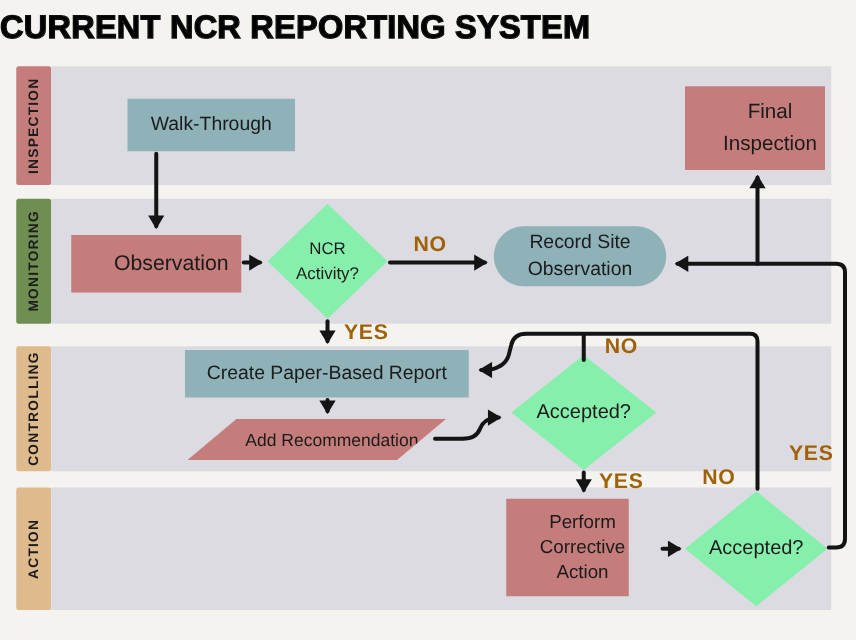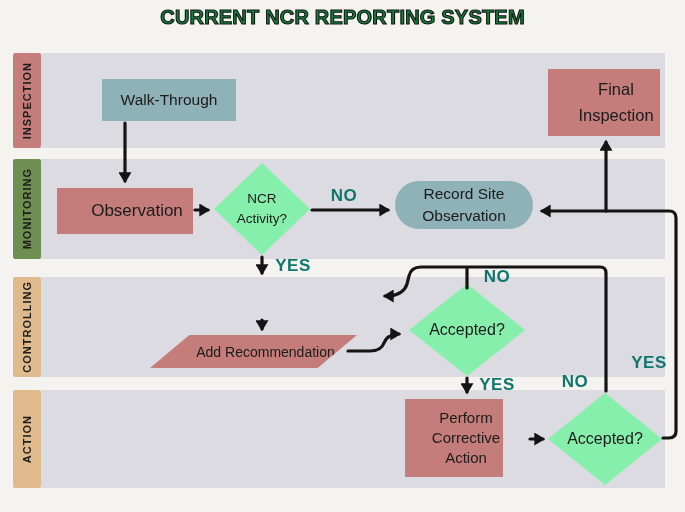--- a/index.html
+++ b/index.html
@@ -3,22 +3,22 @@
 <meta charset="utf-8">
 <style>
   * { margin:0; padding:0; box-sizing:border-box; }
   html,body { font-family:"Liberation Sans", sans-serif; }
   .canvas {
     position:relative; width:685px; height:512px;
     background:#f4f3ef; overflow:hidden;
   }
   .title {
     position:absolute; left:0; top:6px; width:685px;
-    text-align:center; font-size:20px; font-weight:900;
-    color:#15803d; letter-spacing:0.2px;
+    text-align:left; font-size:26px; font-weight:900;
+    color:#000000; letter-spacing:0.2px;
     -webkit-text-stroke:1.1px #111;
   }
   
   .lane { position:absolute; left:13px; width:652px; display:flex; }
   .lane-tab {
     width:28px; flex:0 0 28px; border-radius:2px;
     display:flex; align-items:center; justify-content:center;
   }
   .lane-tab span {
     writing-mode:vertical-rl; transform:rotate(180deg);
@@ -53,21 +53,21 @@
   .n-create { left:148px; top:280px; width:227px; height:38px; font-size:15.5px; }
   .n-addrec { left:150px; top:335px; width:207px; height:33px; font-size:14px; }
   .n-acc1   { left:409px; top:284px; width:116px; height:92px; font-size:16px; }
   .n-perform{ left:405px; top:399px; width:98px; height:78px; font-size:15px; line-height:1.35; }
   .n-acc2   { left:548px; top:393px; width:114px; height:92px; font-size:16px; }
   
   .arrows { position:absolute; left:0; top:0; z-index:4; pointer-events:none; }
   
   .edge-label {
     position:absolute; z-index:6; transform:translate(-50%,-50%);
-    font-size:17px; font-weight:700; color:#0f766e; letter-spacing:0.5px;
+    font-size:17px; font-weight:700; color:#a16207; letter-spacing:0.5px;
     white-space:nowrap;
   }
   .l-ncr-no     { left:344px; top:196px; }
   .l-ncr-yes    { left:293px; top:266px; }
   .l-review-no  { left:497px; top:277px; }
   .l-review-yes { left:497px; top:385px; }
   .l-action-no  { left:575px; top:382px; }
   .l-action-yes { left:649px; top:363px; }
 </style>
 </head>
@@ -103,20 +103,21 @@
   </div>
 
   <div class="node fill-teal n-walk">Walk-Through</div>
   <div class="node fill-pink n-obs">Observation</div>
   <div class="node fill-green diamond n-ncr">NCR
 Activity?</div>
   <div class="node fill-teal stadium n-record">Record Site
 Observation</div>
   <div class="node fill-pink n-final">Final
 Inspection</div>
+  <div class="node fill-teal n-create">Create Paper-Based Report</div>
   <div class="node fill-pink parallelogram n-addrec">Add Recommendation</div>
   <div class="node fill-green diamond n-acc1">Accepted?</div>
   <div class="node fill-pink n-perform">Perform
 Corrective
 Action</div>
   <div class="node fill-green diamond n-acc2">Accepted?</div>
 
   <svg class="arrows" width="685" height="512" viewBox="0 0 685 512">
     <defs>
       <marker id="ah" markerUnits="userSpaceOnUse" markerWidth="12" markerHeight="13" viewBox="0 0 10 12" refX="8" refY="6" orient="auto">

